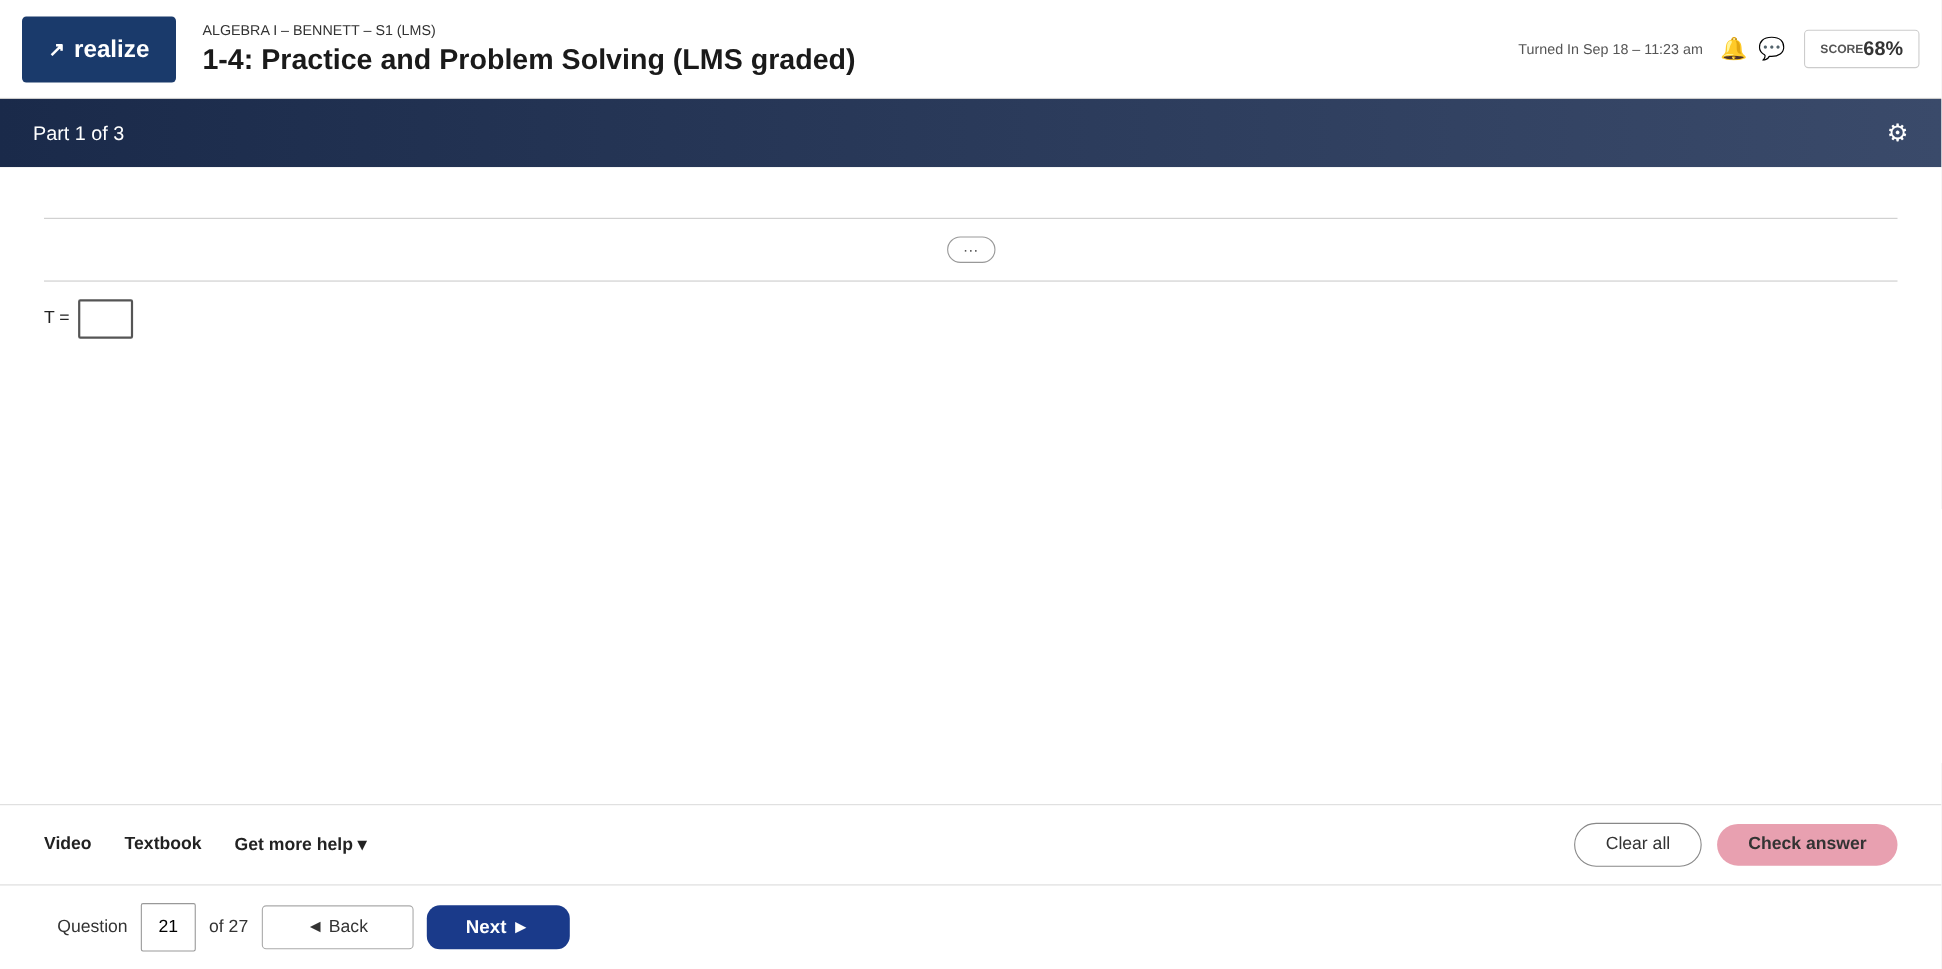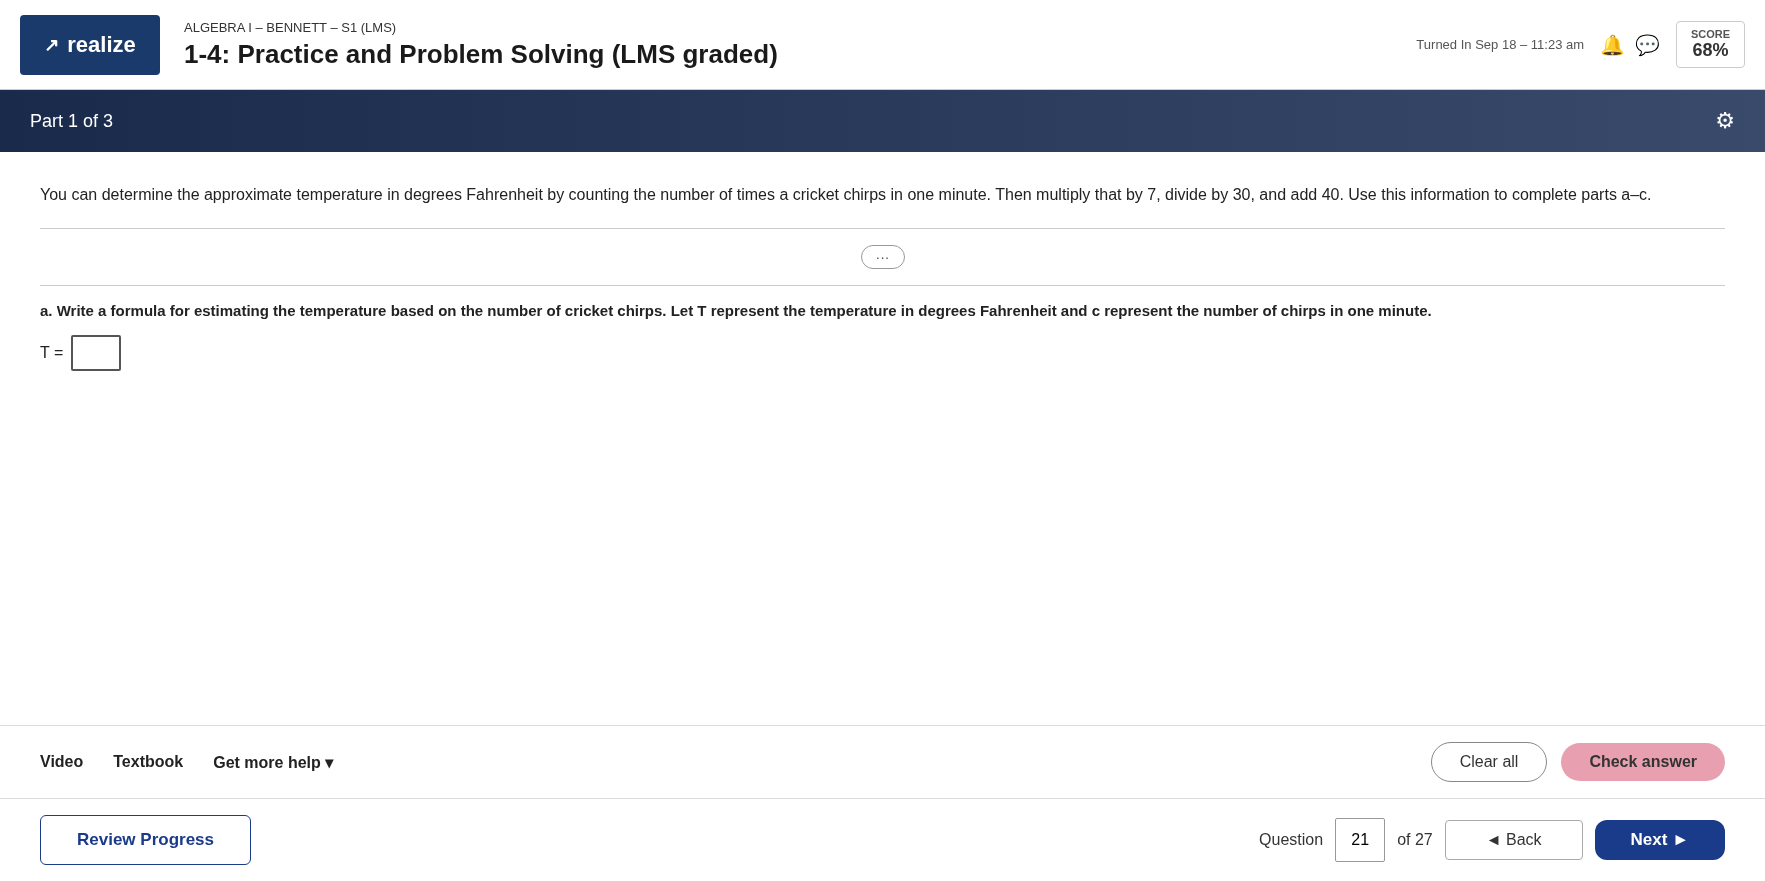--- a/index.html
+++ b/index.html
@@ -67,21 +67,20 @@
     }
     .header-icon-btn {
       background: none;
       border: none;
       font-size: 20px;
       cursor: pointer;
       color: #444;
     }
     .score-box {
       display: flex;
-      flex-direction: column;
       align-items: center;
       border: 1px solid #ccc;
       padding: 6px 14px;
       border-radius: 4px;
     }
     .score-label {
       font-size: 11px;
       color: #555;
       font-weight: bold;
     }
@@ -321,47 +320,44 @@
     </div>
   </div>
 </div>
 
 <div class="part-banner">
   <span>Part 1 of 3</span>
   <span class="settings-icon">⚙</span>
 </div>
 
 <div class="main-content">
-  <p class="problem-text">You can determine the approximate temperature in degrees Fahrenheit by counting the number of times a cricket chirps in one minute. Then multiply that by 7, divide by 30, and add 40. Use this information to complete parts a–c.</p>
   <hr class="divider">
   <div class="ellipsis-btn">
     <button>···</button>
   </div>
   <hr class="divider">
-  <p class="part-label">a. Write a formula for estimating the temperature based on the number of cricket chirps. Let T represent the temperature in degrees Fahrenheit and c represent the number of chirps in one minute.</p>
   <div class="formula-input-row">
     <span class="formula-label">T =</span>
     <input class="formula-input" type="text" value="" style="">
   </div>
 </div>
 
 <div class="bottom-toolbar">
   <div class="help-links">
     <button class="help-link">Video</button>
     <button class="help-link">Textbook</button>
     <button class="get-more-help">Get more help ▾</button>
   </div>
   <div class="action-buttons">
     <button class="btn-clear-all">Clear all</button>
     <button class="btn-check-answer">Check answer</button>
   </div>
 </div>
 
 <div class="footer-nav">
-  <button class="btn-review-progress">Review Progress</button>
   <div class="question-nav">
     <span class="question-label">Question</span>
     <input class="question-number-input" type="text" value="21" style="">
     <span class="question-of">of 27</span>
     <button class="btn-back">◄  Back</button>
     <button class="btn-next">Next  ►</button>
   </div>
 </div>
 
 </body></html>

